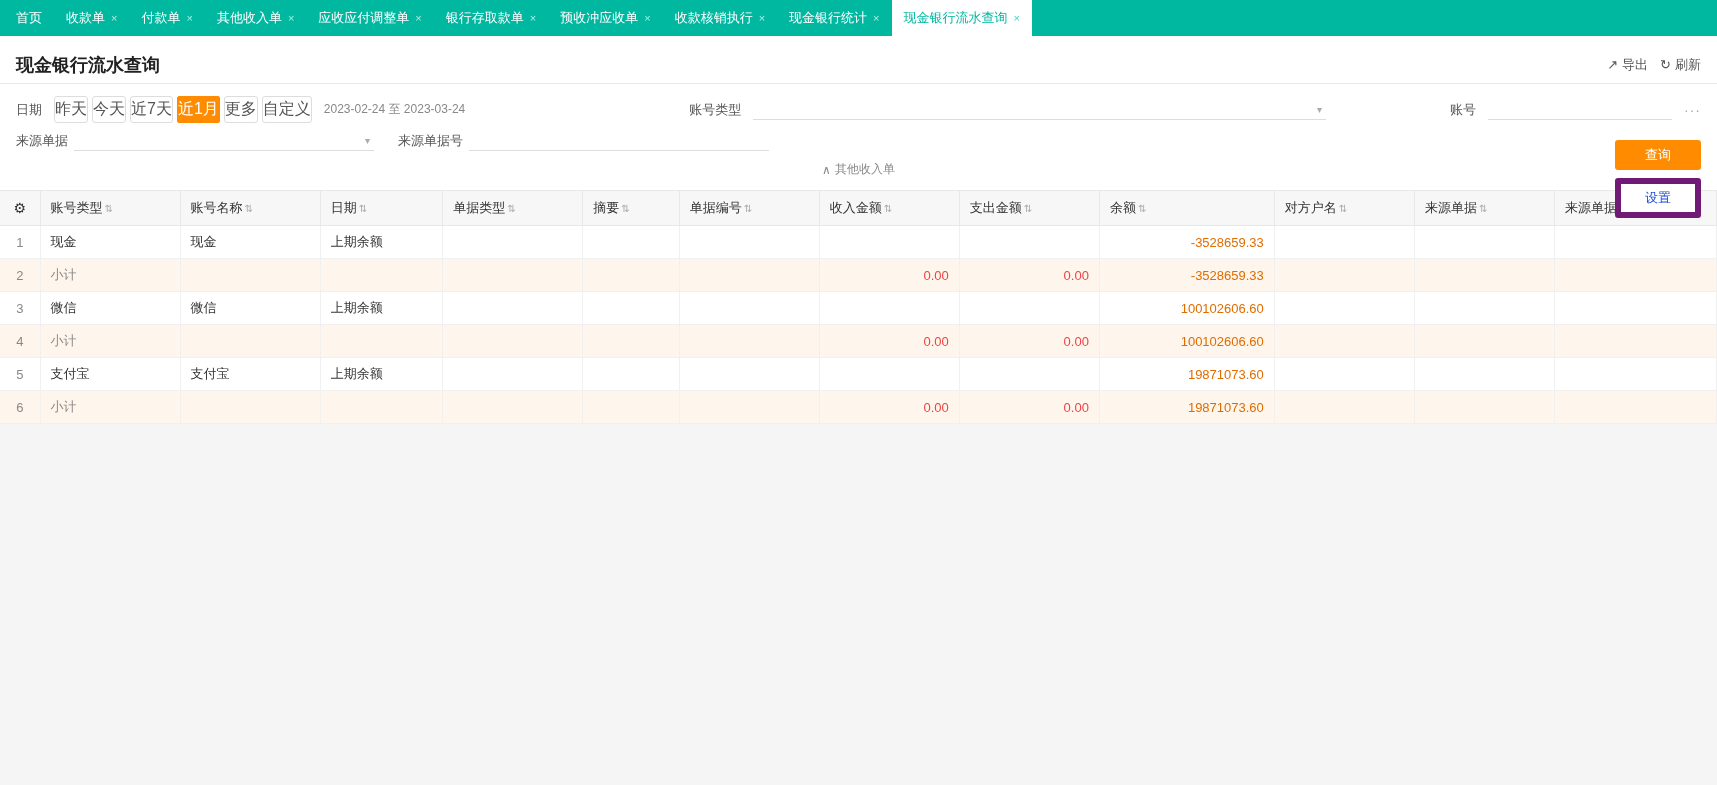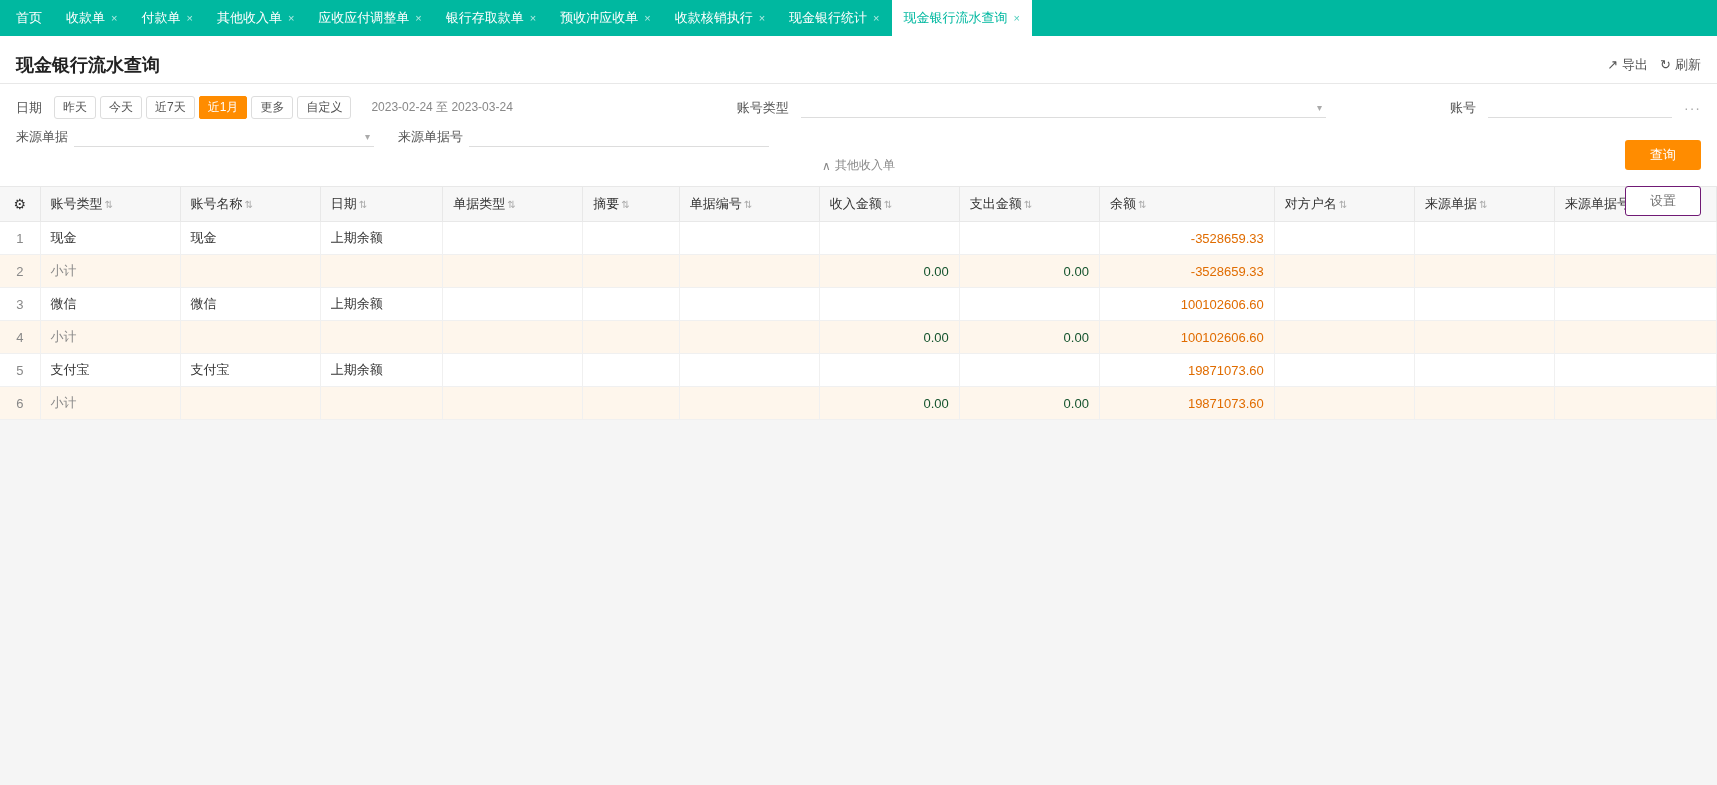--- a/index.html
+++ b/index.html
@@ -81,38 +81,38 @@
       color: #555;
       font-size: 13px;
       white-space: nowrap;
     }
     .date-buttons {
       display: flex;
       align-items: center;
       gap: 4px;
     }
     .date-btn {
-      padding: 2px 8px;
+      padding: 2px 0;
       border: 1px solid #ddd;
       border-radius: 3px;
       cursor: pointer;
-      font-size: 12px;
+      font-size: 16px;
       background: #fff;
       color: #555;
     }
     .date-btn.active {
       background: #ff8c00;
       border-color: #ff8c00;
       color: #fff;
       border-radius: 2px;
     }
     .date-range {
       font-size: 12px;
       color: #888;
-      margin-left: 8px;
+      margin-left: 0;
     }
     .select-box {
       flex: 1;
       border: none;
       border-bottom: 1px solid #ddd;
       padding: 2px 4px;
       font-size: 13px;
       background: transparent;
       cursor: pointer;
       display: flex;
@@ -138,22 +138,22 @@
       background: #ff8c00;
       color: #fff;
       border: none;
       padding: 6px 18px;
       border-radius: 3px;
       cursor: pointer;
       font-size: 13px;
     }
     .setting-btn {
       background: #fff;
-      color: #737373;
-      border: 1px solid #701a75;
+      color: #1d4ed8;
+      border: 6px solid #701a75;
       padding: 5px 24px;
       border-radius: 3px;
       cursor: pointer;
       font-size: 13px;
       margin-top: 4px;
     }
 
     
     .table-container {
       background: #fff;
@@ -192,21 +192,21 @@
     td {
       padding: 7px 10px;
       color: #333;
       border-right: 1px solid #f0f0f0;
       white-space: nowrap;
     }
     td:first-child { text-align: center; color: #888; }
     td.amount { text-align: right; }
     td.balance { text-align: right; color: #e06c00; }
     td.subtotal-label { color: #888; }
-    td.subtotal-amount { text-align: right; color: #14532d; }
+    td.subtotal-amount { text-align: right; color: #ef4444; }
     td.subtotal-balance { text-align: right; color: #e06c00; }
 
     .gear-icon { font-size: 14px; }
     .dots-icon { font-size: 16px; letter-spacing: 1px; color: #888; }
 
     .filter-section {
       position: relative;
     }
     .filter-row-2 {
       display: flex;
@@ -290,21 +290,21 @@
       <span>&nbsp;</span>
       <span class="dropdown-arrow" style="position:absolute;right:4px;">▾</span>
     </div>
 
     <div style="width:100px;"></div>
 
     <span class="filter-label">账号</span>
     <input class="underline-input" type="text" style="min-width: 160px;">
     <span class="dots-icon account-dots">···</span>
 
-    <div style="position:absolute; right:16px; top:56px; display:flex; flex-direction:column; gap:12px; z-index:10;">
+    <div style="position:absolute; right:16px; top:56px; display:flex; flex-direction:column; gap:4px; z-index:10;">
       <button class="query-btn">查询</button>
       <button class="setting-btn">设置</button>
     </div>
   </div>
 
   <div class="filter-row-2">
     <div class="filter-group">
       <span class="filter-label">来源单据</span>
       <div style="position:relative; min-width:300px; border-bottom:1px solid #ddd; padding: 2px 24px 2px 4px;">
         <input type="text" style="border: none; outline: none; background: transparent; font-size: 13px; width: 100%;">

